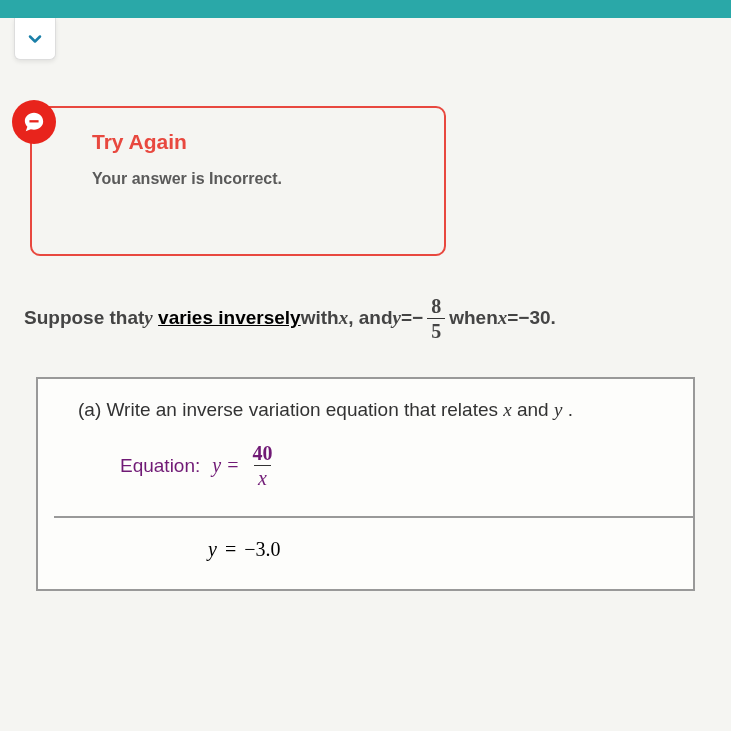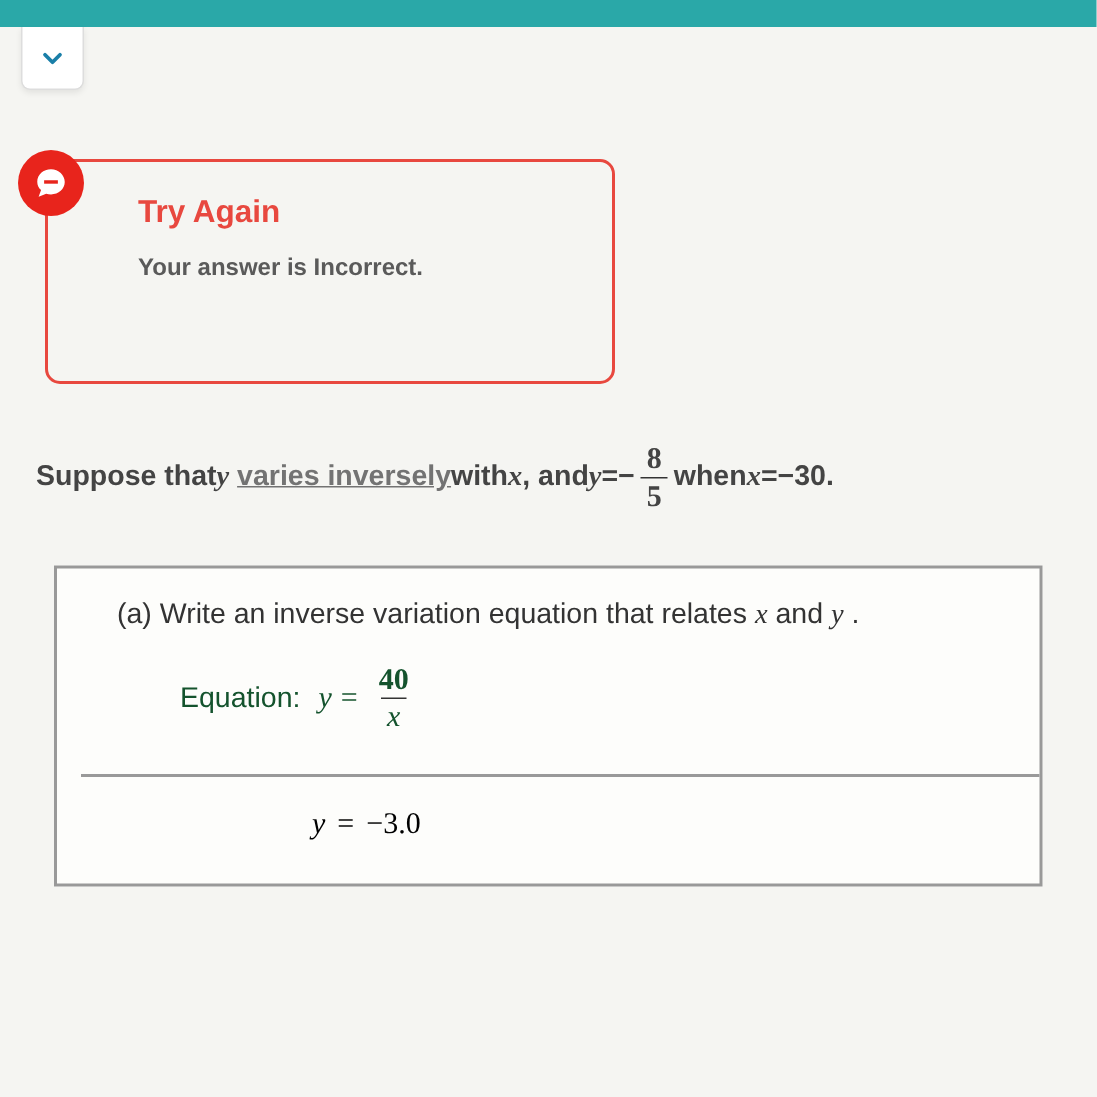--- a/index.html
+++ b/index.html
@@ -39,21 +39,21 @@
       left: 0;
       right: 0;
       padding: 20px 24px;
     }
     .feedback-card {
       position: relative;
       border: 2px solid #e8483f;
       border-radius: 10px;
       padding: 22px 28px 24px 60px;
       margin: 16px 0 40px 6px;
-      width: 380px;
+      width: 416px;
       min-height: 150px;
       background: #ffffff00;
     }
     .feedback-icon {
       position: absolute;
       left: -20px;
       top: -8px;
       width: 44px;
       height: 44px;
       border-radius: 50%;
@@ -87,21 +87,21 @@
       font-size: 19px;
       line-height: 1.5;
       margin: 4px 0 36px 0;
       display: flex;
       align-items: center;
       flex-wrap: wrap;
       gap: 0;
       font-weight: bold;
     }
     .link-term {
-      color: #737373;
+      color: #000000;
       text-decoration: underline;
     }
     .italic-var { font-style: italic; font-family: 'Times New Roman', serif; }
     .frac {
       display: inline-flex;
       flex-direction: column;
       align-items: center;
       vertical-align: middle;
       font-family: 'Times New Roman', serif;
       font-size: 20px;
@@ -121,21 +121,21 @@
       padding: 20px 24px 28px 24px;
     }
     .answer-table .row:last-child { border-bottom: none; }
     .part-prompt {
       color: #333;
       font-size: 19px;
       margin-bottom: 22px;
       font-family: Arial, sans-serif;
     }
     .equation-line {
-      color: #14532d;
+      color: #701a75;
       font-size: 19px;
       margin-left: 42px;
       display: flex;
       align-items: center;
       gap: 12px;
       font-family: Arial, sans-serif;
     }
     .math-expr {
       font-family: 'Times New Roman', serif;
       font-style: italic;

